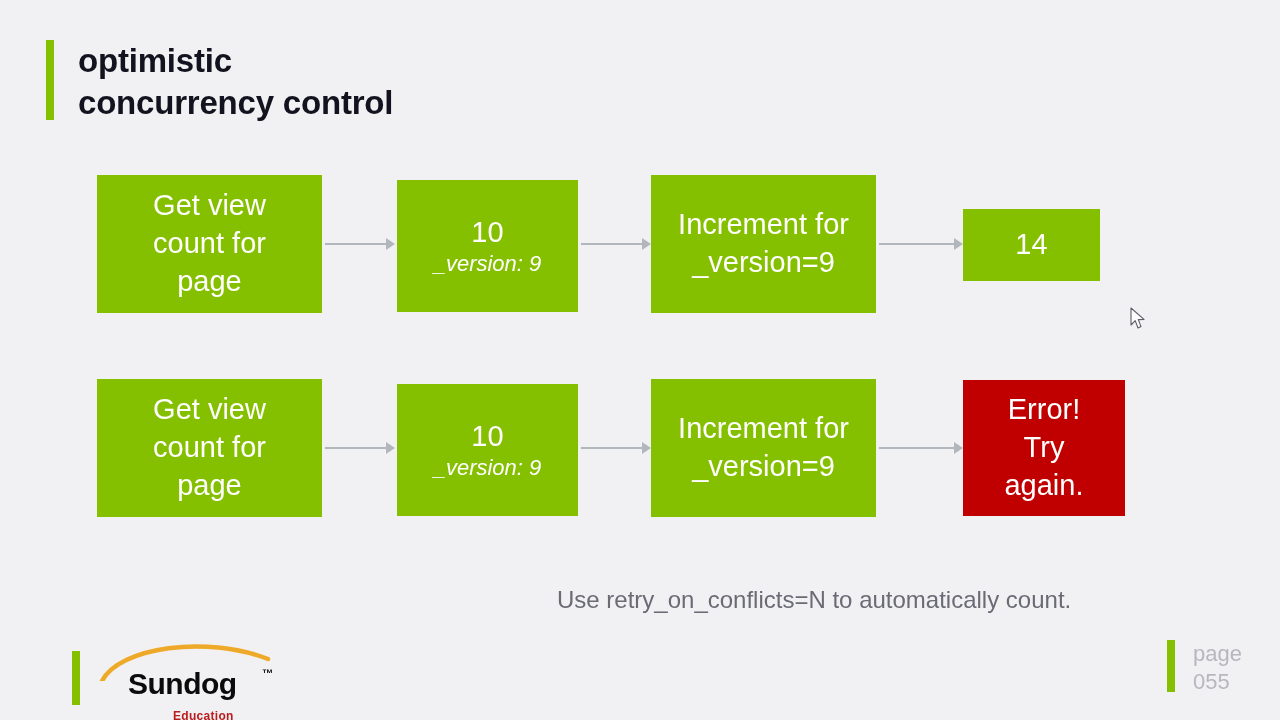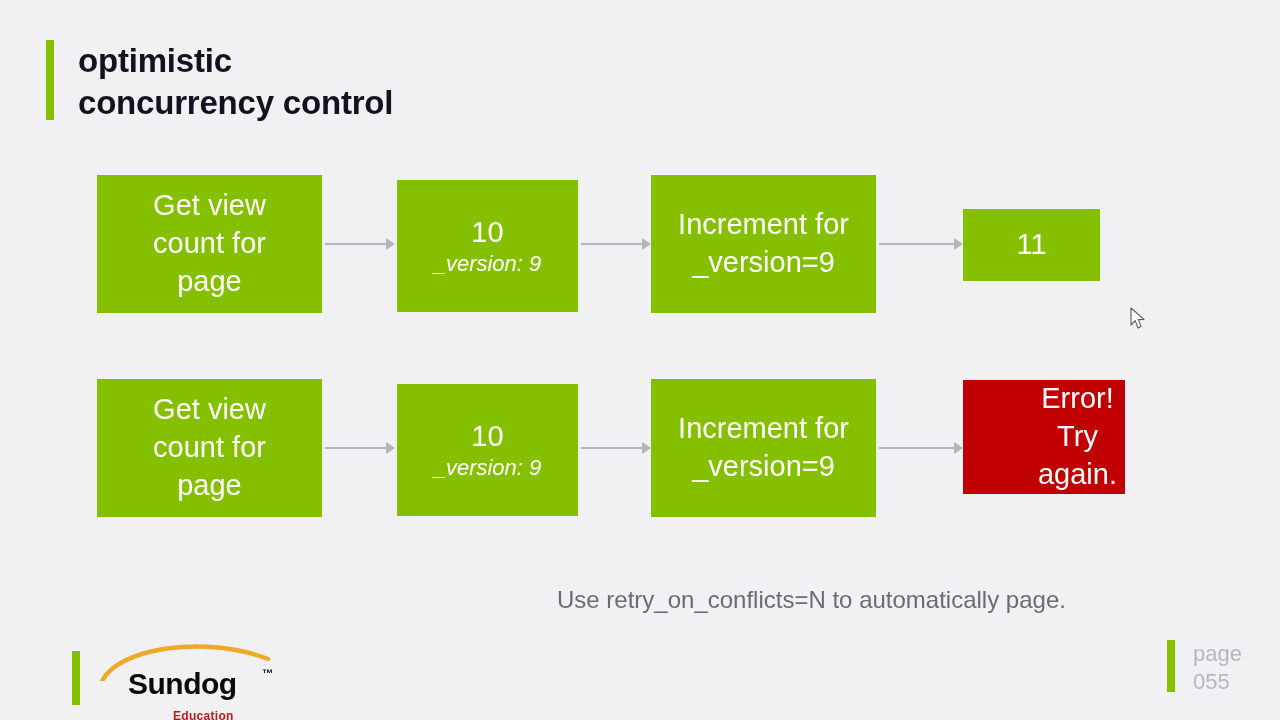--- a/index.html
+++ b/index.html
@@ -133,21 +133,21 @@
       <span class="big" style="white-space:pre-line;">Increment for
 _version=9</span>
     </div>
 
     <div class="arrow" style="left:879px;top:238px;width:84px;">
       <div class="shaft" style="width:75px;"></div>
       <div class="head" style="left:75px;"></div>
     </div>
 
     <div class="node" style="left:963px;top:209px;width:137px;height:72px;">
-      <span class="big" style="white-space:pre-line;">11</span>
+      <span class="big" style="white-space:pre-line;">14</span>
     </div>
   </div>
 
   <div class="row">
 
     <div class="node" style="left:97px;top:379px;width:225px;height:138px;">
       <span class="big" style="white-space:pre-line;">Get view
 count for
 page</span>
     </div>
@@ -170,28 +170,28 @@
     <div class="node" style="left:651px;top:379px;width:225px;height:138px;">
       <span class="big" style="white-space:pre-line;">Increment for
 _version=9</span>
     </div>
 
     <div class="arrow" style="left:879px;top:442px;width:84px;">
       <div class="shaft" style="width:75px;"></div>
       <div class="head" style="left:75px;"></div>
     </div>
 
-    <div class="node error" style="left:963px;top:380px;width:162px;height:114px;align-items:flex-end;">
+    <div class="node error" style="left:963px;top:380px;width:162px;height:136px;">
       <span class="big" style="white-space:pre-line;">Error!
 Try
 again.</span>
     </div>
   </div>
 
-  <div class="caption">Use retry_on_conflicts=N to automatically page.</div>
+  <div class="caption">Use retry_on_conflicts=N to automatically count.</div>
 
   <div class="footer-left">
     <div class="footer-bar"></div>
     <div class="logo">
       <svg width="178" height="40" viewBox="0 0 178 40">
         <path d="M6 40 C 24 6, 110 -6, 172 18" fill="none" stroke="#efa929" stroke-width="4.5" stroke-linecap="round"></path>
       </svg>
       <div class="logo-word">Sundog</div>
       <div class="logo-tm">™</div>
       <div class="logo-sub">Education</div>

